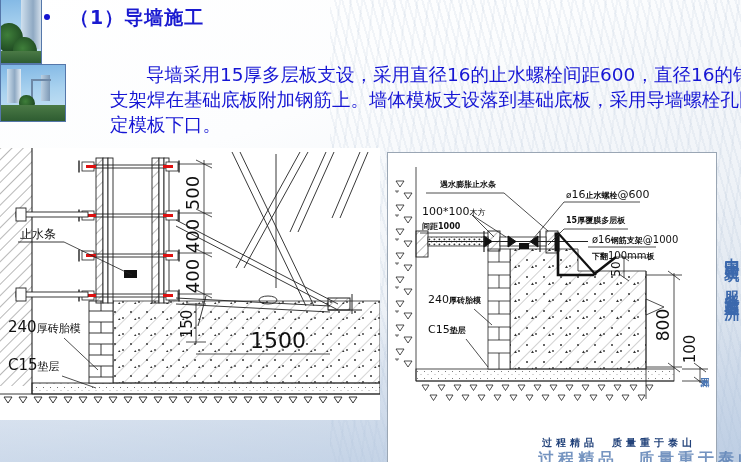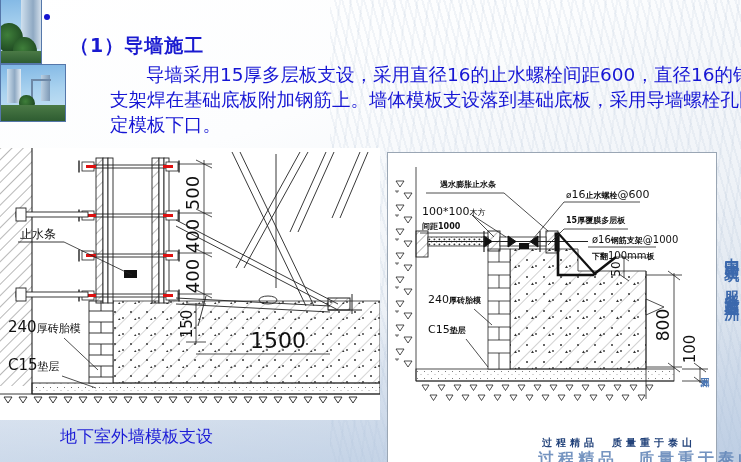--- a/index.html
+++ b/index.html
@@ -50,21 +50,20 @@
     position: absolute; left: 44px; top: 14px;
     width: 6px; height: 6px; border-radius: 50%;
     background: #1414d0;
   }
 
   
   #heading {
     position: absolute; left: 70px; top: 5px;
     font-size: 19px; color: #1a1ad0; letter-spacing: 1px;
     white-space: nowrap;
-    margin-top: 28px;
   }
   #body-text {
     position: absolute; left: 78px; top: 62px; width: 660px;
     font-size: 18.5px; line-height: 25px; color: #1515d4;
     text-indent: 36px;
     letter-spacing: 0px;
     margin-left: 32px;
   }
 
   
@@ -547,20 +546,19 @@
         <line x1="306" y1="210" x2="318" y2="219"></line>
         <line x1="306" y1="224" x2="318" y2="233"></line>
       </g>
       <text x="307" y="196" font-size="15" transform="rotate(-90 307 196)" text-anchor="middle">100</text>
 
       <path d="M258 146 L276 154 L258 162 Z" fill="#fff" stroke="#222" stroke-width="0.8"></path>
       <line x1="258" y1="118" x2="258" y2="246" stroke="#222" stroke-width="0.8"></line>
     </svg>
   </div>
 
-  <div class="cap" id="cap-left">地下室外墙模板支设</div>
 
   <div id="wm-vertical">中国建筑 服务跨越五洲</div>
   <div id="wm-vertical-small">五洲</div>
   <div id="wm-slogan-small">过程精品　质量重于泰山</div>
   <div id="wm-slogan-big">过程精品　质量重于泰山</div>
 
 </div>
 
 </body></html>

